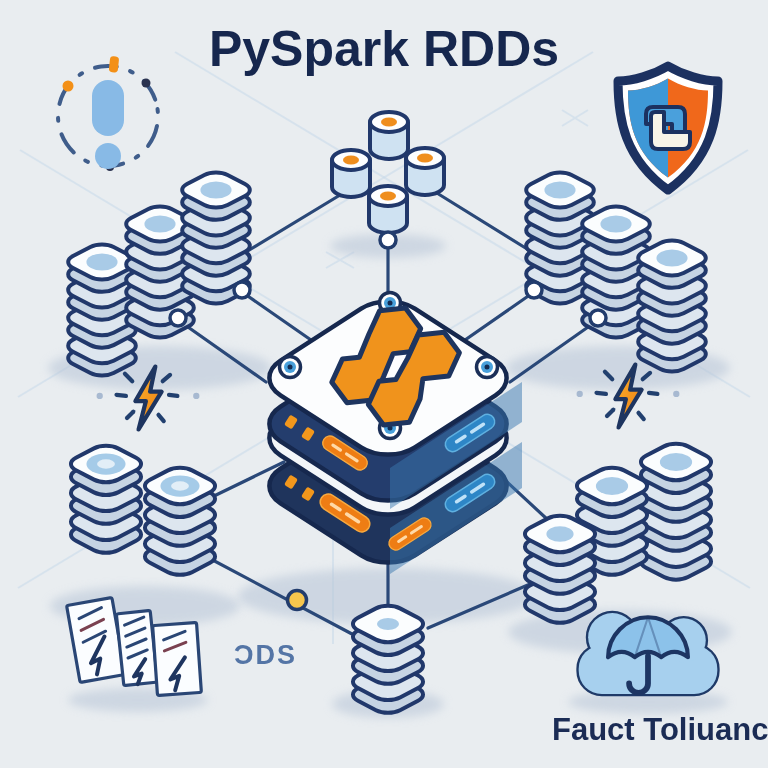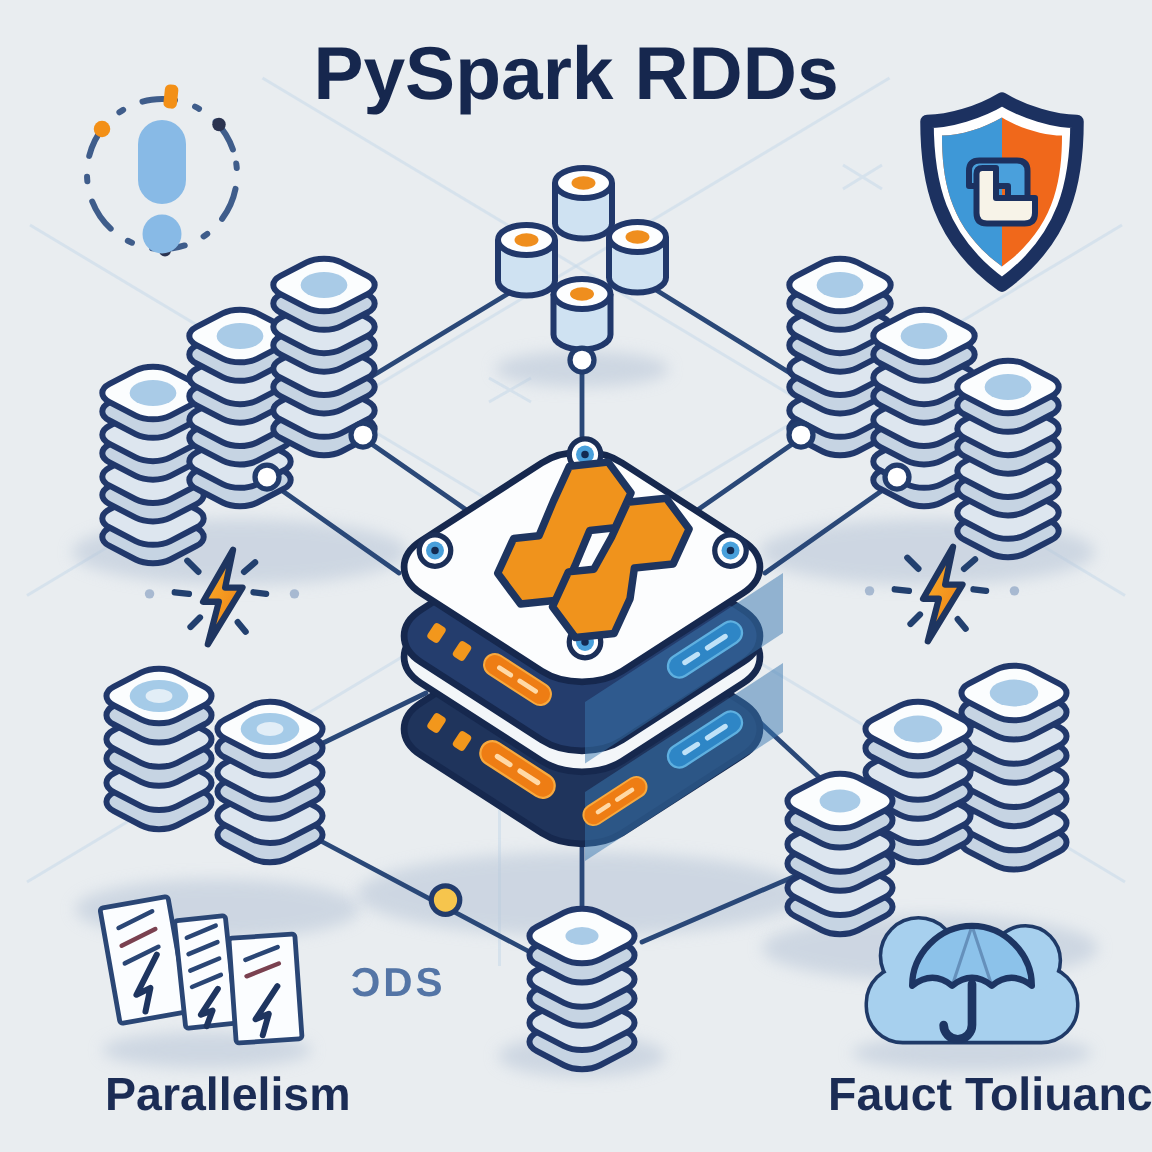--- a/index.html
+++ b/index.html
@@ -352,17 +352,16 @@
     </g>
     <g transform="translate(0,2)">
       <path class="umb" d="M 0 -37 C 21 -37 38 -19 38 1 Q 25 -9 12.6 1 Q 0 -9 -12.6 1 Q -25 -9 -38 1 C -38 -19 -21 -37 0 -37 Z"></path>
       <path class="umbfold" d="M 0 -37 L -12.6 1 M 0 -37 L 12.6 1"></path>
       <path class="umbh" d="M 0 0 L 0 26 A 9 9 0 0 1 -18 26"></path>
     </g>
   </g>
 </svg>
 
 <div id="title" class="txt">PySpark RDDs</div>
-<div id="lblBL" class="txt">Parallelism</div>
 <div id="lblBR" class="txt">Fauct Toliuance</div>
 <div id="lblRDS" class="txt">ƆDS</div>
 
 </div>
 
 </body></html>

